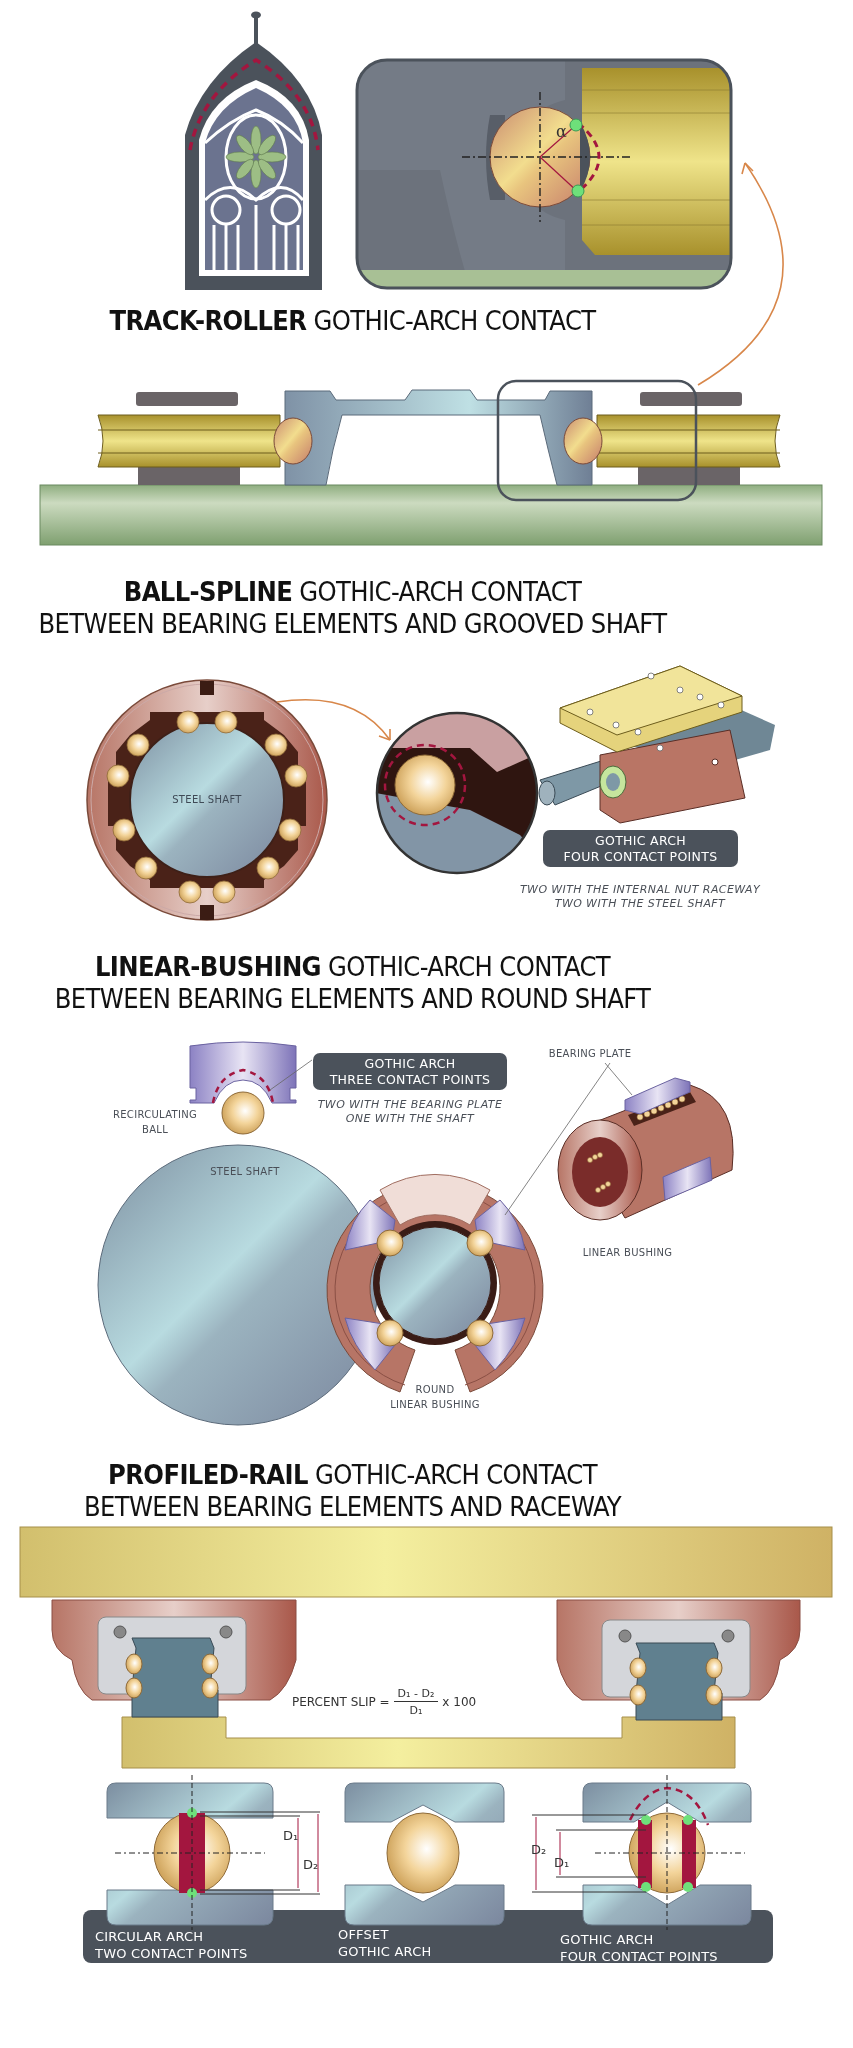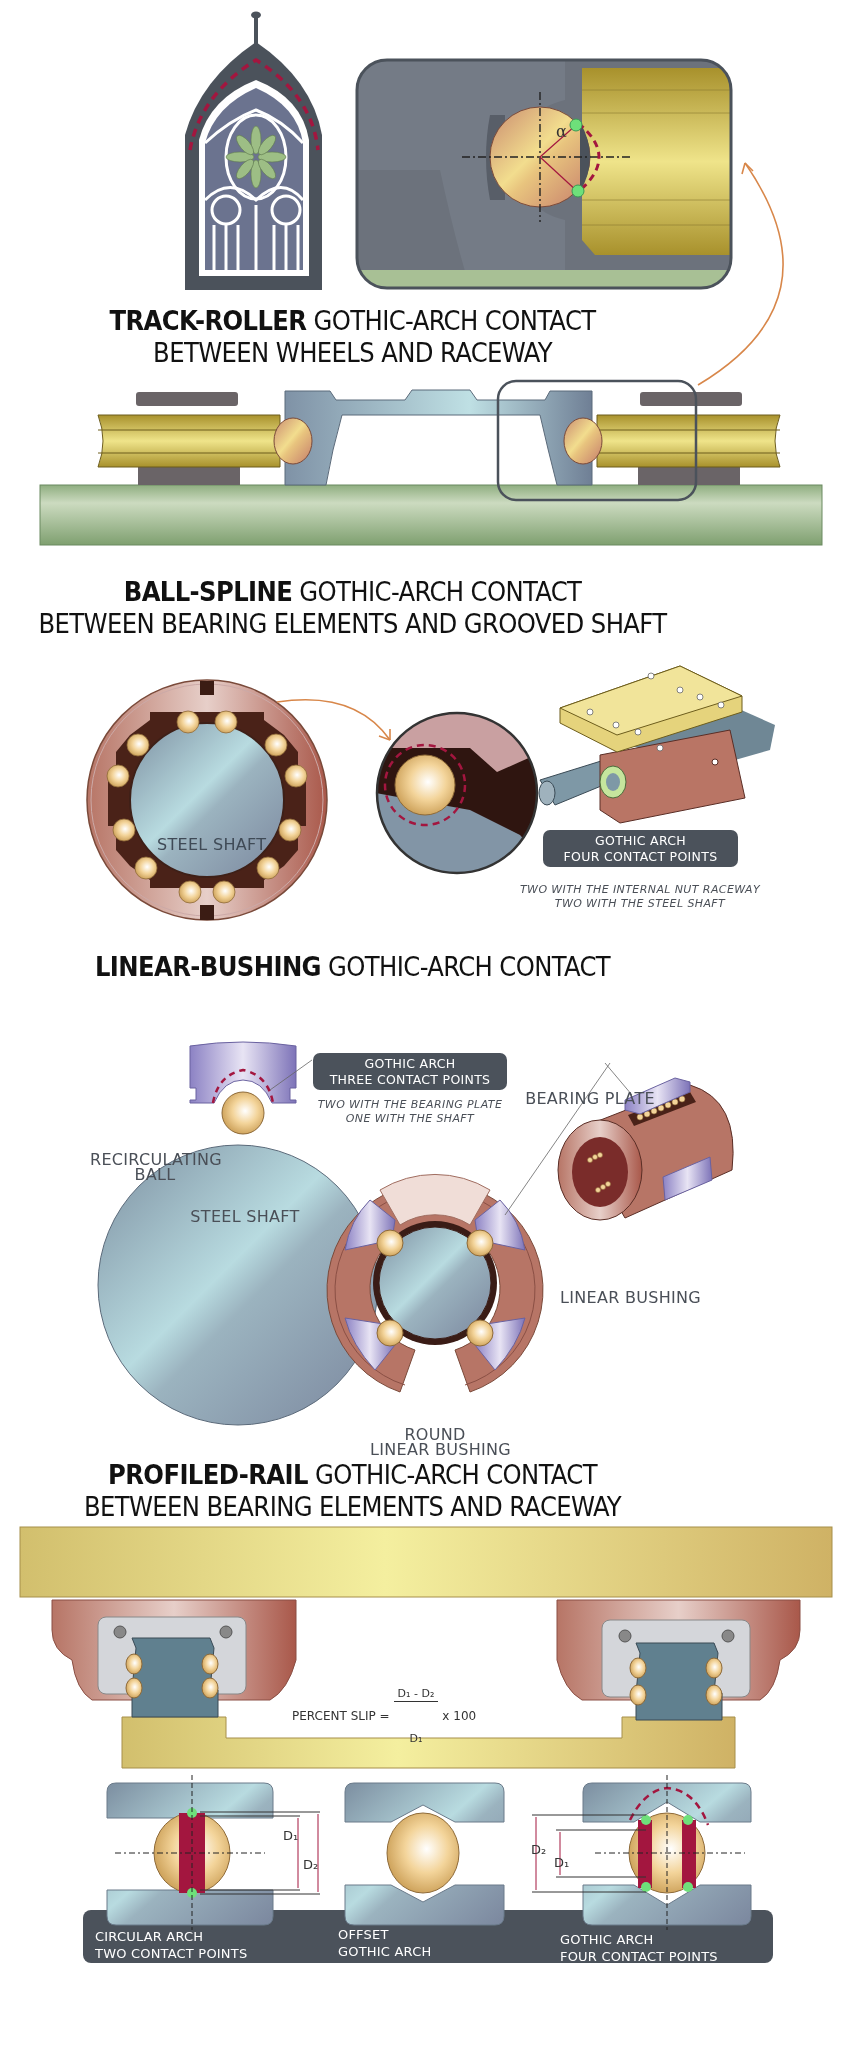--- a/index.html
+++ b/index.html
@@ -1,25 +1,25 @@
 <!DOCTYPE html>
 <html><head>
 <meta charset="utf-8">
 <style>
   html, body { margin: 0; padding: 0; background: #ffffff; }
   body { width: 853px; height: 2048px; position: relative; overflow: hidden; font-family: "DejaVu Sans", "Liberation Sans", sans-serif; }
   .title { position: absolute; left: 0; width: 705px; text-align: center; color: #111; font-family: "DejaVu Sans", sans-serif; font-size: 27px; line-height: 32px; letter-spacing: -0.6px; font-stretch: condensed; }
   .title b { font-weight: bold; }
   .title .l2 { display: block; }
   svg.fig { position: absolute; left: 0; top: 0; }
-  .lbl { position: absolute; font-family: "DejaVu Sans", sans-serif; color: #4a4f57; font-size: 16px; text-align: center; letter-spacing: 0.3px; line-height: 15px; white-space: nowrap; margin-top: 45px; }
+  .lbl { position: absolute; font-family: "DejaVu Sans", sans-serif; color: #4a4f57; font-size: 10px; text-align: center; letter-spacing: 0.3px; line-height: 15px; white-space: nowrap; }
   .badge { position: absolute; background: #4b525b; color: #fff; border-radius: 7px; font-family: "DejaVu Sans", sans-serif; font-size: 12.5px; line-height: 16px; text-align: center; letter-spacing: 0.3px; padding: 3px 6px; box-sizing: border-box; }
   .italic { position: absolute; font-family: "DejaVu Sans", sans-serif; font-style: italic; font-size: 11px; line-height: 14px; color: #4a4f57; text-align: center; letter-spacing: 0.4px; white-space: nowrap; margin-top: 6px; }
   .formula { position: absolute; font-family: "DejaVu Sans", sans-serif; color: #333; font-size: 12px; display: flex; align-items: center; gap: 4px; }
-  .frac { display: inline-flex; flex-direction: column; align-items: center; font-size: 11px; gap: 28px; }
+  .frac { display: inline-flex; flex-direction: column; align-items: center; font-size: 11px; }
   .frac .num { border-bottom: 1px solid #333; padding: 0 4px 1px; }
   .frac .den { padding-top: 2px; }
   .bar-lbl { position: absolute; color: #fff; font-family: "DejaVu Sans", sans-serif; font-size: 13px; line-height: 17px; text-align: left; letter-spacing: 0.2px; white-space: nowrap; }
   .dim { position: absolute; font-family: "DejaVu Sans", sans-serif; font-size: 13px; color: #333; }
 </style>
 </head>
 <body>
 
 <svg class="fig" width="853" height="2048" viewBox="0 0 853 2048">
   <defs>
@@ -343,39 +343,39 @@
       <line x1="532" y1="1892" x2="646" y2="1892" stroke="#333"></line>
     <line x1="556" y1="1830" x2="646" y2="1830" stroke="#333"></line>
       <line x1="556" y1="1877" x2="646" y2="1877" stroke="#333"></line>
     <line x1="536" y1="1817" x2="536" y2="1890" stroke="#a3163f"></line>
     <line x1="560" y1="1832" x2="560" y2="1875" stroke="#a3163f"></line>
   </g>
 </svg>
 
 <div class="title" style="top:305px;">
   <b>TRACK-ROLLER</b><span> GOTHIC-ARCH CONTACT</span>
-  <span class="l2">BETWEEN WHEELS AND RACEWAY</span>
 </div>
 
 <div class="title" style="top:576px;">
   <b>BALL-SPLINE</b><span> GOTHIC-ARCH CONTACT</span>
   <span class="l2">BETWEEN BEARING ELEMENTS AND GROOVED SHAFT</span>
 </div>
 <div class="lbl" style="left:157px; top:792px; width:100px; color:#3f4a56;">STEEL SHAFT</div>
 <div class="badge" style="left:543px; top:830px; width:195px; height:37px;">
   <div>GOTHIC ARCH</div>
   <div>FOUR CONTACT POINTS</div>
 </div>
 <div class="italic" style="left:500px; top:877px; width:280px;">
   <div>TWO WITH THE INTERNAL NUT RACEWAY</div>
   <div>TWO WITH THE STEEL SHAFT</div>
 </div>
 
 <div class="title" style="top:951px;">
   <b>LINEAR-BUSHING</b><span> GOTHIC-ARCH CONTACT</span>
+  <span class="l2">BETWEEN BEARING ELEMENTS AND ROUND SHAFT</span>
 </div>
 <div class="badge" style="left:313px; top:1053px; width:194px; height:37px;">
   <div>GOTHIC ARCH</div>
   <div>THREE CONTACT POINTS</div>
 </div>
 <div class="italic" style="left:290px; top:1092px; width:240px;">
   <div>TWO WITH THE BEARING PLATE</div>
   <div>ONE WITH THE SHAFT</div>
 </div>
 <div class="lbl" style="left:90px; top:1107px; width:130px;">

